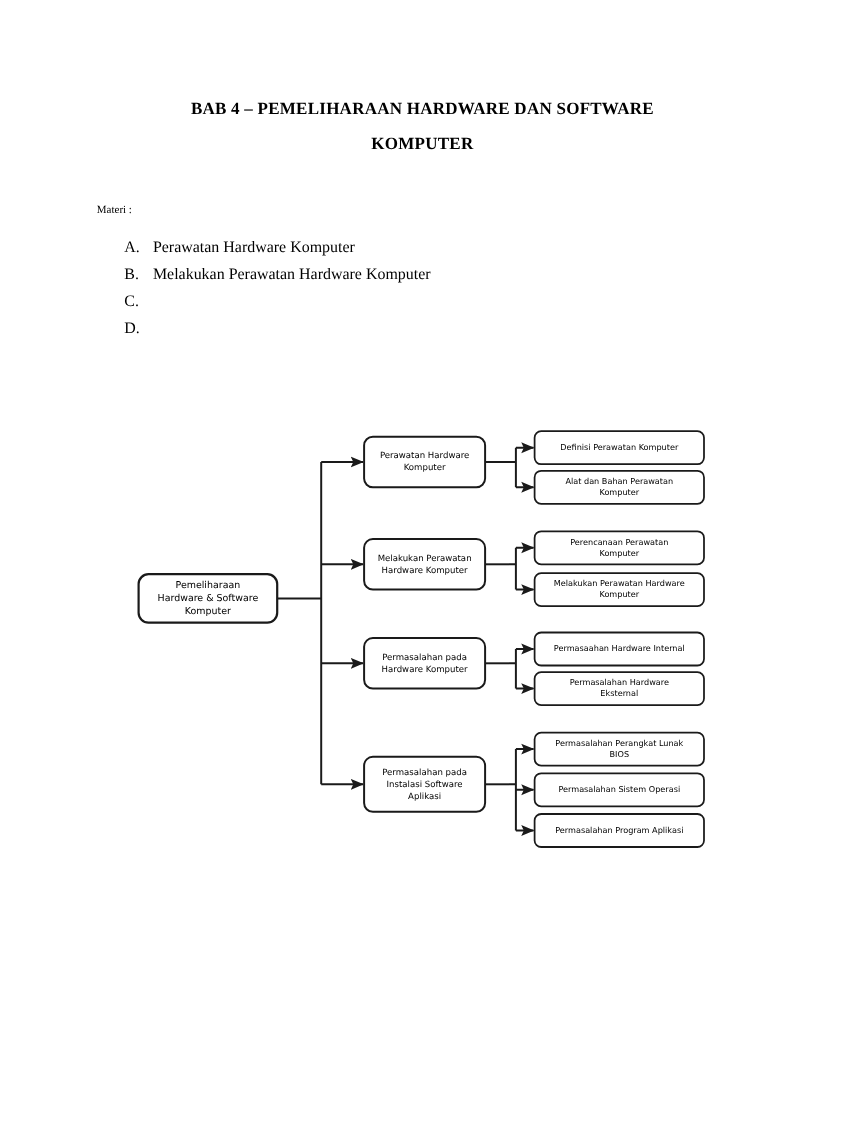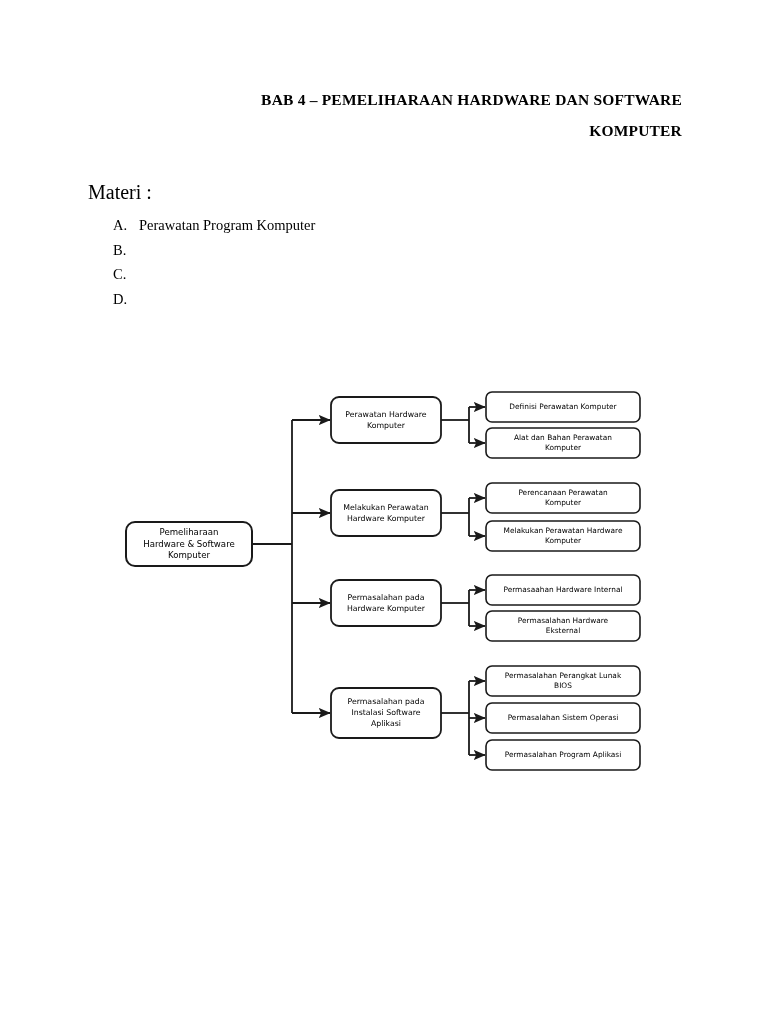--- a/index.html
+++ b/index.html
@@ -21,36 +21,36 @@
   .page {
     position: absolute;
     inset: 0;
   }
 
   .doc-title {
     position: absolute;
     top: 84px;
     left: 86px;
     width: 596px;
-    text-align: right;
+    text-align: center;
     font-family: "Liberation Serif", "DejaVu Serif", serif;
     font-weight: bold;
     font-size: 15.5px;
     letter-spacing: 0.2px;
     line-height: 31px;
   }
   .doc-title .line2 {
     display: block;
   }
 
   .materi-label {
     position: absolute;
     top: 183px;
     left: 88px;
-    font-size: 20px;
+    font-size: 10px;
     line-height: 18px;
   }
 
   .materi-list {
     position: absolute;
     top: 217px;
     left: 113px;
     font-size: 14.5px;
   }
   .materi-item {
@@ -99,24 +99,25 @@
   <div class="doc-title">
     <span>BAB 4 – PEMELIHARAAN HARDWARE DAN SOFTWARE</span>
     <span class="line2">KOMPUTER</span>
   </div>
 
   <div class="materi-label">Materi :</div>
 
   <div class="materi-list">
     <div class="materi-item">
       <span class="materi-marker">A.</span>
-      <span class="materi-text">Perawatan Program Komputer</span>
+      <span class="materi-text">Perawatan Hardware Komputer</span>
     </div>
     <div class="materi-item">
       <span class="materi-marker">B.</span>
+      <span class="materi-text">Melakukan Perawatan Hardware Komputer</span>
     </div>
     <div class="materi-item">
       <span class="materi-marker">C.</span>
     </div>
     <div class="materi-item">
       <span class="materi-marker">D.</span>
     </div>
   </div>
 
   <div class="diagram-wrap">

